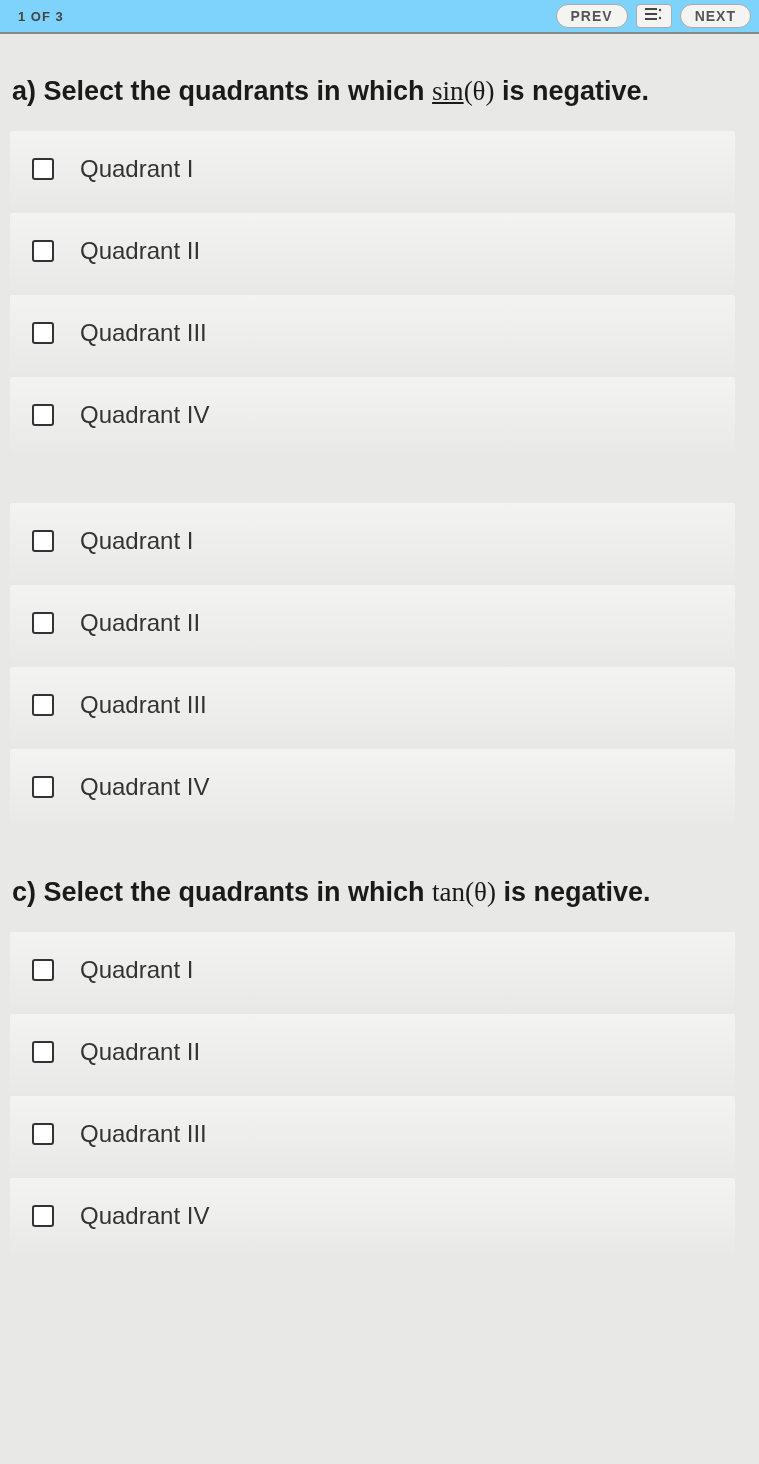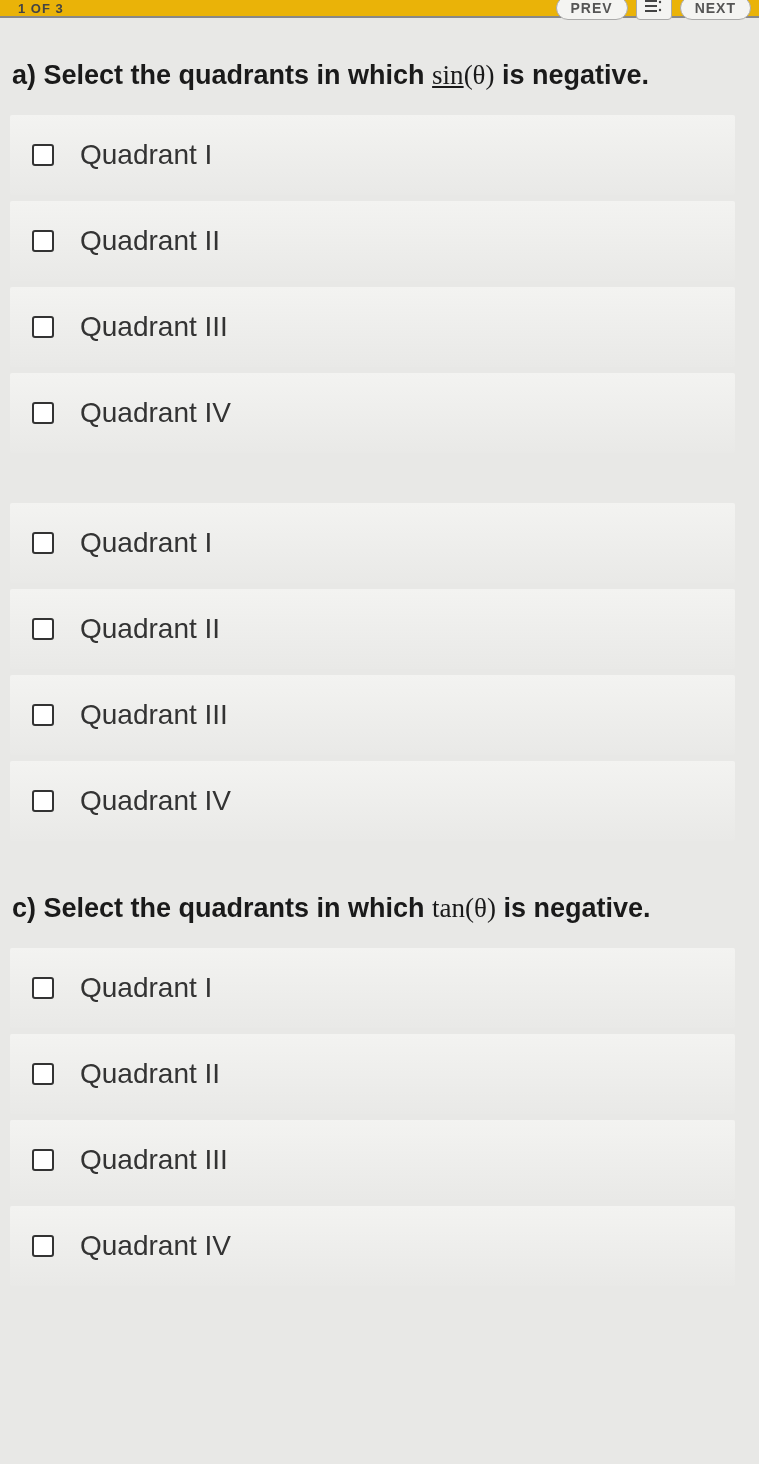--- a/index.html
+++ b/index.html
@@ -6,26 +6,26 @@
 body {
   width: 759px;
   height: 1464px;
   font-family: Arial, Helvetica, sans-serif;
   background: #e8e8e6;
   color: #222;
   overflow: hidden;
 }
 .topbar {
   height: 18px;
-  background: #eab308;
+  background: #7dd3fc;
   border-bottom: 2px solid #888;
   display: flex;
   align-items: center;
   justify-content: flex-end;
-  padding: 0 8px;
+  padding: 16px 8px;
   gap: 8px;
 }
 .topbar .nav-btn {
   border: 1px solid #aaa;
   background: #f4f4f2;
   border-radius: 12px;
   font-size: 14px;
   font-weight: 700;
   color: #555;
   letter-spacing: 1px;
@@ -71,21 +71,21 @@
 }
 .checkbox {
   width: 22px;
   height: 22px;
   border: 2.5px solid #333;
   border-radius: 3px;
   background: #fff;
   flex-shrink: 0;
 }
 .option-label {
-  font-size: 28px;
+  font-size: 24px;
   color: #333;
 }
 </style>
 </head>
 <body>
 
 <div class="topbar">
   <span class="page-ind">1 OF 3</span>
   <span class="nav-btn">PREV</span>
   <span class="menu-btn">

